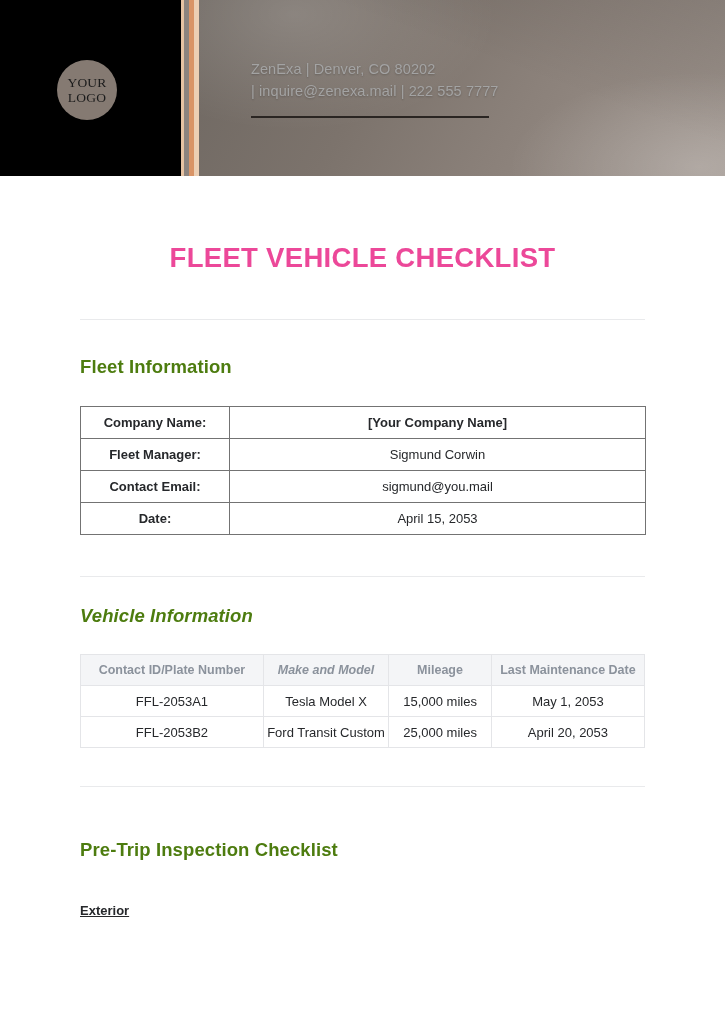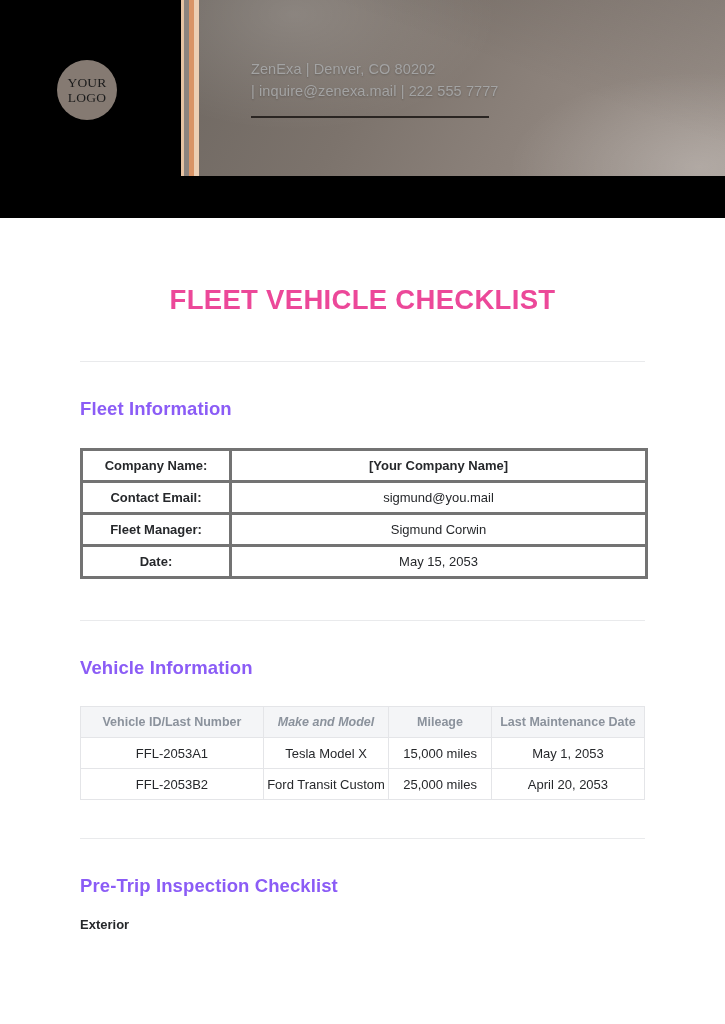--- a/index.html
+++ b/index.html
@@ -16,21 +16,21 @@
     position: relative;
     width: 725px;
     height: 1024px;
     background: #ffffff;
   }
 
   
   .header-band {
     position: relative;
     width: 725px;
-    height: 218px;
+    height: 176px;
     overflow: hidden;
     background: #000000;
   }
 
   .header-black {
     position: absolute;
     left: 0; top: 0;
     width: 181px;
     height: 176px;
     background: #000000;
@@ -122,44 +122,45 @@
     background: #e9eaec;
     margin: 0;
   }
   .div-1 { margin-top: 45px; }
   .div-2 { margin-top: 41px; }
   .div-3 { margin-top: 38px; }
 
   .section-title {
     font-size: 18.5px;
     font-weight: bold;
-    color: #8b5cf6;
+    color: #4d7c0f;
     letter-spacing: 0.1px;
   }
   .st-1 { margin-top: 36px; }
-  .st-2 { margin-top: 36px; }
-  .st-3 { margin-top: 36px; }
+  .st-2 { margin-top: 28px; font-style: italic; }
+  .st-3 { margin-top: 52px; }
 
   .sub-title {
     font-size: 13px;
     font-weight: bold;
     color: #26282b;
-    margin-top: 20px;
+    margin-top: 42px;
+    text-decoration: underline;
   }
 
   table {
     border-collapse: collapse;
     width: 565px;
     table-layout: fixed;
   }
 
   
   .fleet-table { margin-top: 28px; }
   .fleet-table td {
-    border: 3px solid #737373;
+    border: 1px solid #737373;
     height: 32px;
     font-size: 13px;
     color: #26282b;
     text-align: center;
     padding: 4px 6px;
   }
   .fleet-table td.label {
     width: 149px;
     font-weight: bold;
   }
@@ -229,42 +230,42 @@
 
     <h2 class="section-title st-1">Fleet Information</h2>
 
     <table class="fleet-table">
       <tbody>
         <tr>
           <td class="label">Company Name:</td>
           <td class="value">[Your Company Name]</td>
         </tr>
         <tr>
+          <td class="label">Fleet Manager:</td>
+          <td class="value">Sigmund Corwin</td>
+        </tr>
+        <tr>
           <td class="label">Contact Email:</td>
           <td class="value">sigmund@you.mail</td>
         </tr>
         <tr>
-          <td class="label">Fleet Manager:</td>
-          <td class="value">Sigmund Corwin</td>
-        </tr>
-        <tr>
           <td class="label">Date:</td>
-          <td class="value">May 15, 2053</td>
+          <td class="value">April 15, 2053</td>
         </tr>
       </tbody>
     </table>
 
     <div class="divider div-2"></div>
 
     <h2 class="section-title st-2">Vehicle Information</h2>
 
     <table class="vehicle-table">
       <thead>
         <tr>
-          <th class="col-id">Vehicle ID/Last Number</th>
+          <th class="col-id">Contact ID/Plate Number</th>
           <th class="col-make">Make and Model</th>
           <th class="col-mile">Mileage</th>
           <th class="col-date">Last Maintenance Date</th>
         </tr>
       </thead>
       <tbody>
         <tr>
           <td>FFL-2053A1</td>
           <td>Tesla Model X</td>
           <td>15,000 miles</td>

